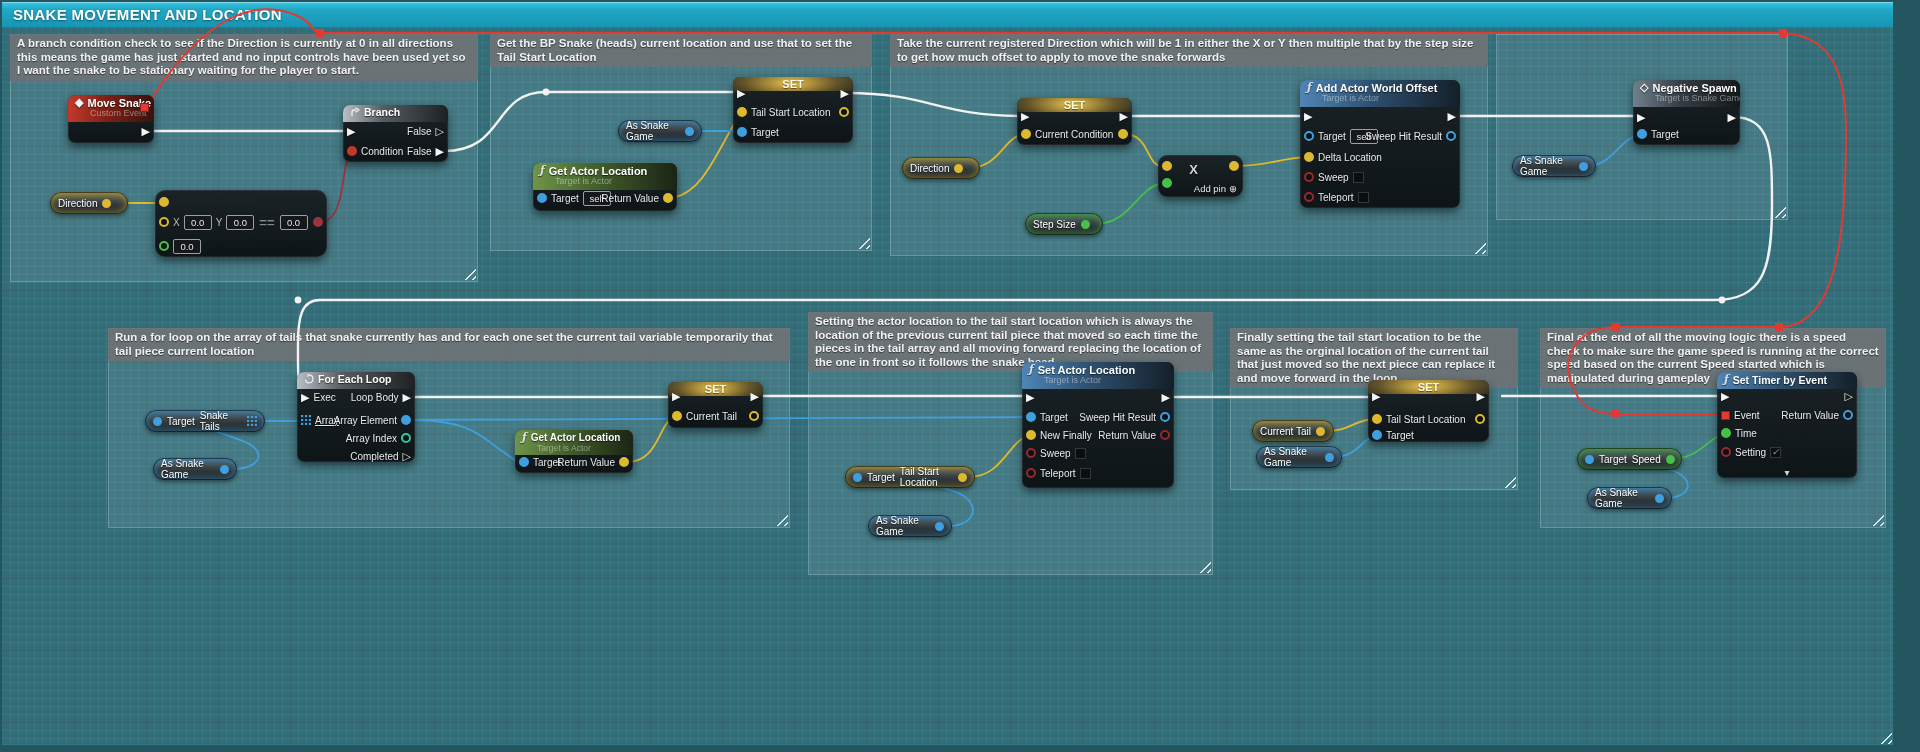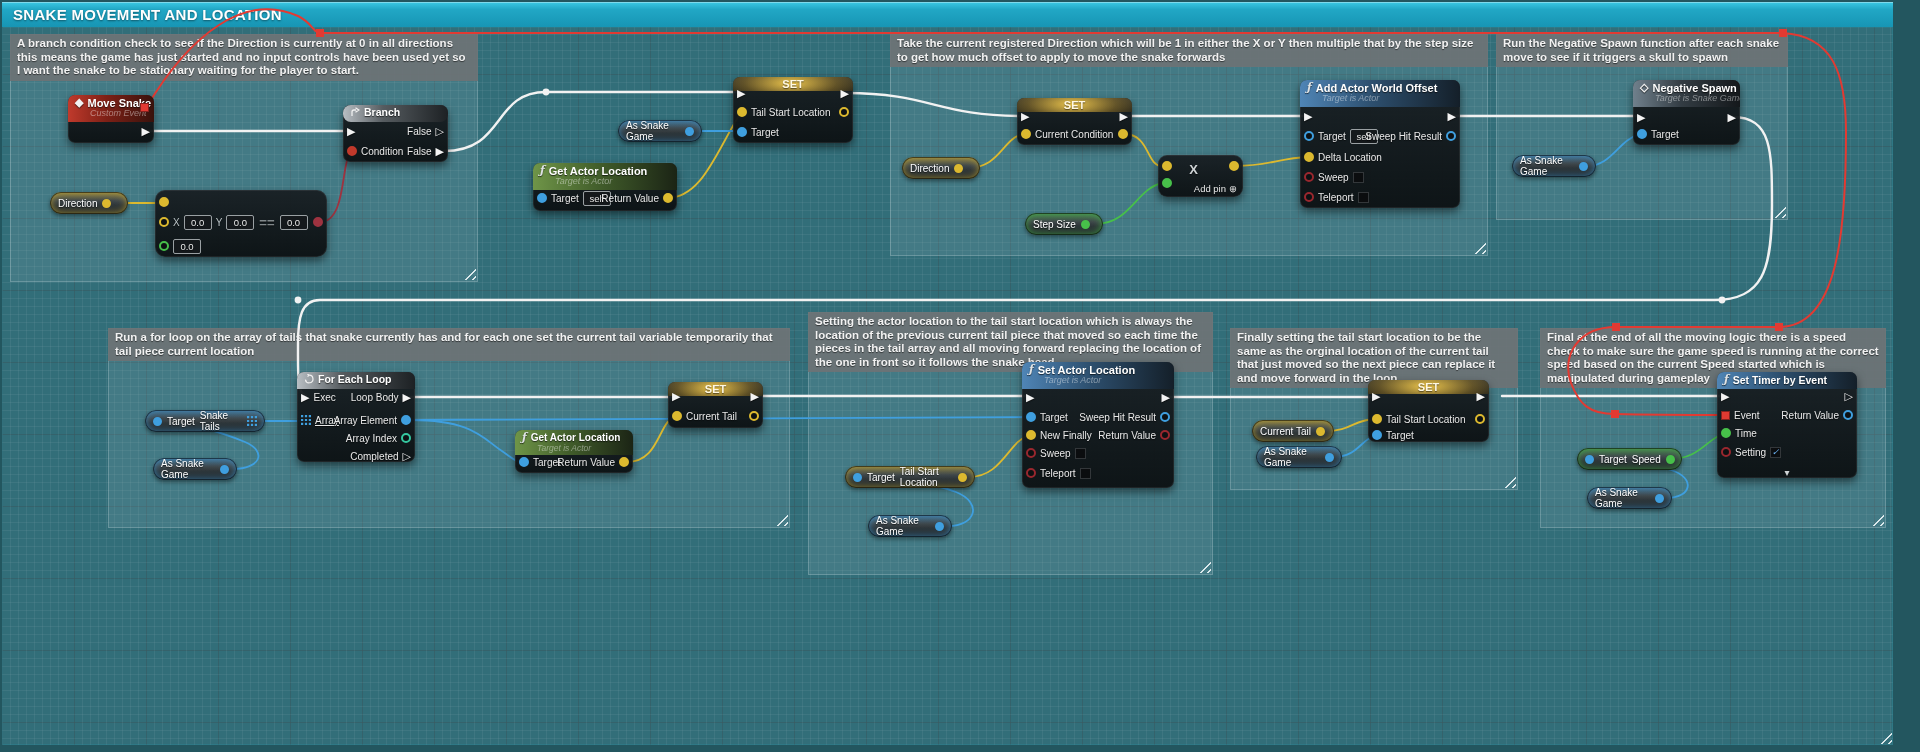--- a/index.html
+++ b/index.html
@@ -33,21 +33,21 @@
   
   svg.wires{position:absolute;left:0;top:0;z-index:5;}
   
   .node{position:absolute;z-index:10;border-radius:7px;
     background:linear-gradient(180deg,rgba(24,30,34,0.95),rgba(11,15,17,0.95));
     box-shadow:0 4px 9px rgba(0,0,0,.5),inset 0 0 0 1px rgba(255,255,255,.07);
     color:#e9e9e9;}
   .nhdr{border-radius:7px 7px 0 0;padding:1px 7px 2px;overflow:hidden;}
   .nhdr .t{display:flex;align-items:center;gap:4px;font-size:11px;font-weight:bold;
     color:#fff;text-shadow:0 1px 1px rgba(0,0,0,.65);white-space:nowrap;}
-  .nhdr .s{font-size:9px;font-style:italic;color:rgba(255,255,255,.42);
+  .nhdr .s{font-size:9px;color:rgba(255,255,255,.42);
     margin:-1px 0 0 15px;white-space:nowrap;}
   .h-event{background:linear-gradient(90deg,#c03a2c 0%,#7d2016 45%,#38120c 100%);}
   .h-set{background:radial-gradient(ellipse 62% 160% at 48% 45%,rgba(244,203,77,.95),rgba(160,128,44,.45) 62%,rgba(35,33,24,.2) 100%),linear-gradient(180deg,#3b3a30,#23221b);}
   .h-blue{background:linear-gradient(90deg,#4f85b6 0%,#2d4f6e 45%,#141f29 100%);}
   .h-green{background:linear-gradient(90deg,#6f9548 0%,#425e2b 45%,#1b2415 100%);}
   .h-gray{background:linear-gradient(90deg,#b8bec3 0%,#565c60 38%,#1d2124 100%);}
   .h-slate{background:linear-gradient(90deg,#70808c 0%,#333c43 45%,#14181b 100%);}
   .set-title{display:block;text-align:center;font-size:11px;font-weight:bold;
     color:#fff8e2;text-shadow:0 1px 1px rgba(0,0,0,.5);}
   .pin{position:absolute;height:14px;display:flex;align-items:center;gap:4px;
@@ -90,26 +90,29 @@
 
   <div class="bigc-hdr">
     <div class="bigc-title">SNAKE MOVEMENT AND LOCATION</div>
   </div>
   <div class="bigc-body"></div>
 
   <div class="comment" style="left:10px;top:34px;width:468px;height:248px;">
     <div class="cbar">A branch condition check to see if the Direction is currently at 0 in all directions this means the game has just started and no input controls have been used yet so I want the snake to be stationary waiting for the player to start.</div>
     <i class="rz"></i>
   </div>
+  <div class="comment" style="left:490px;top:34px;width:382px;height:217px;">
+    <div class="cbar">Get the BP Snake (heads) current location and use that to set the Tail Start Location</div>
+    <i class="rz"></i>
+  </div>
   <div class="comment" style="left:890px;top:34px;width:598px;height:222px;">
     <div class="cbar">Take the current registered Direction which will be 1 in either the X or Y then multiple that by the step size to get how much offset to apply to move the snake forwards</div>
     <i class="rz"></i>
   </div>
   <div class="comment" style="left:1496px;top:34px;width:292px;height:186px;">
-    <div class="cbar">Run the Negative Spawn function after each snake move to see if it triggers a skull to spawn</div>
     <i class="rz"></i>
   </div>
   <div class="comment" style="left:108px;top:328px;width:682px;height:200px;">
     <div class="cbar">Run a for loop on the array of tails that snake currently has and for each one set the current tail variable temporarily that tail piece current location</div>
     <i class="rz"></i>
   </div>
   <div class="comment" style="left:808px;top:312px;width:405px;height:263px;">
     <div class="cbar">Setting the actor location to the tail start location which is always the location of the previous current tail piece that moved so each time the pieces in the tail array and all moving forward replacing the location of the one in front so it follows the snake head</div>
     <i class="rz"></i>
   </div>
@@ -181,21 +184,21 @@
         </div>
       <div class="s">Custom Event</div>
     </div>
     <div class="pin pr" style="top:29px;">
         <span class="xg">▶</span>
       </div>
     <i class="sq" style="position:absolute;right:5px;top:8px;"></i>
   </div>
 
   <div class="node" style="left:343px;top:105px;width:105px;height:57px;">
-    <div class="nhdr h-gray" style="height:14px;border-radius:8px;">
+    <div class="nhdr h-gray" style="height:14px;">
       <div class="t" style="font-size:10.5px;">
         <svg class="gicon" viewBox="0 0 10 10">
             <path d="M2 9 V5 Q2 3 4 3 H6 M5.5 0.8 L8.8 3 L5.5 5.2" fill="none" stroke="#f0f0f0" stroke-width="1.3"></path>
           </svg>
         <span>Branch</span>
       </div>
     </div>
     <div class="pin pl" style="top:19px;">
         <span class="xg">▶</span>
       </div>

